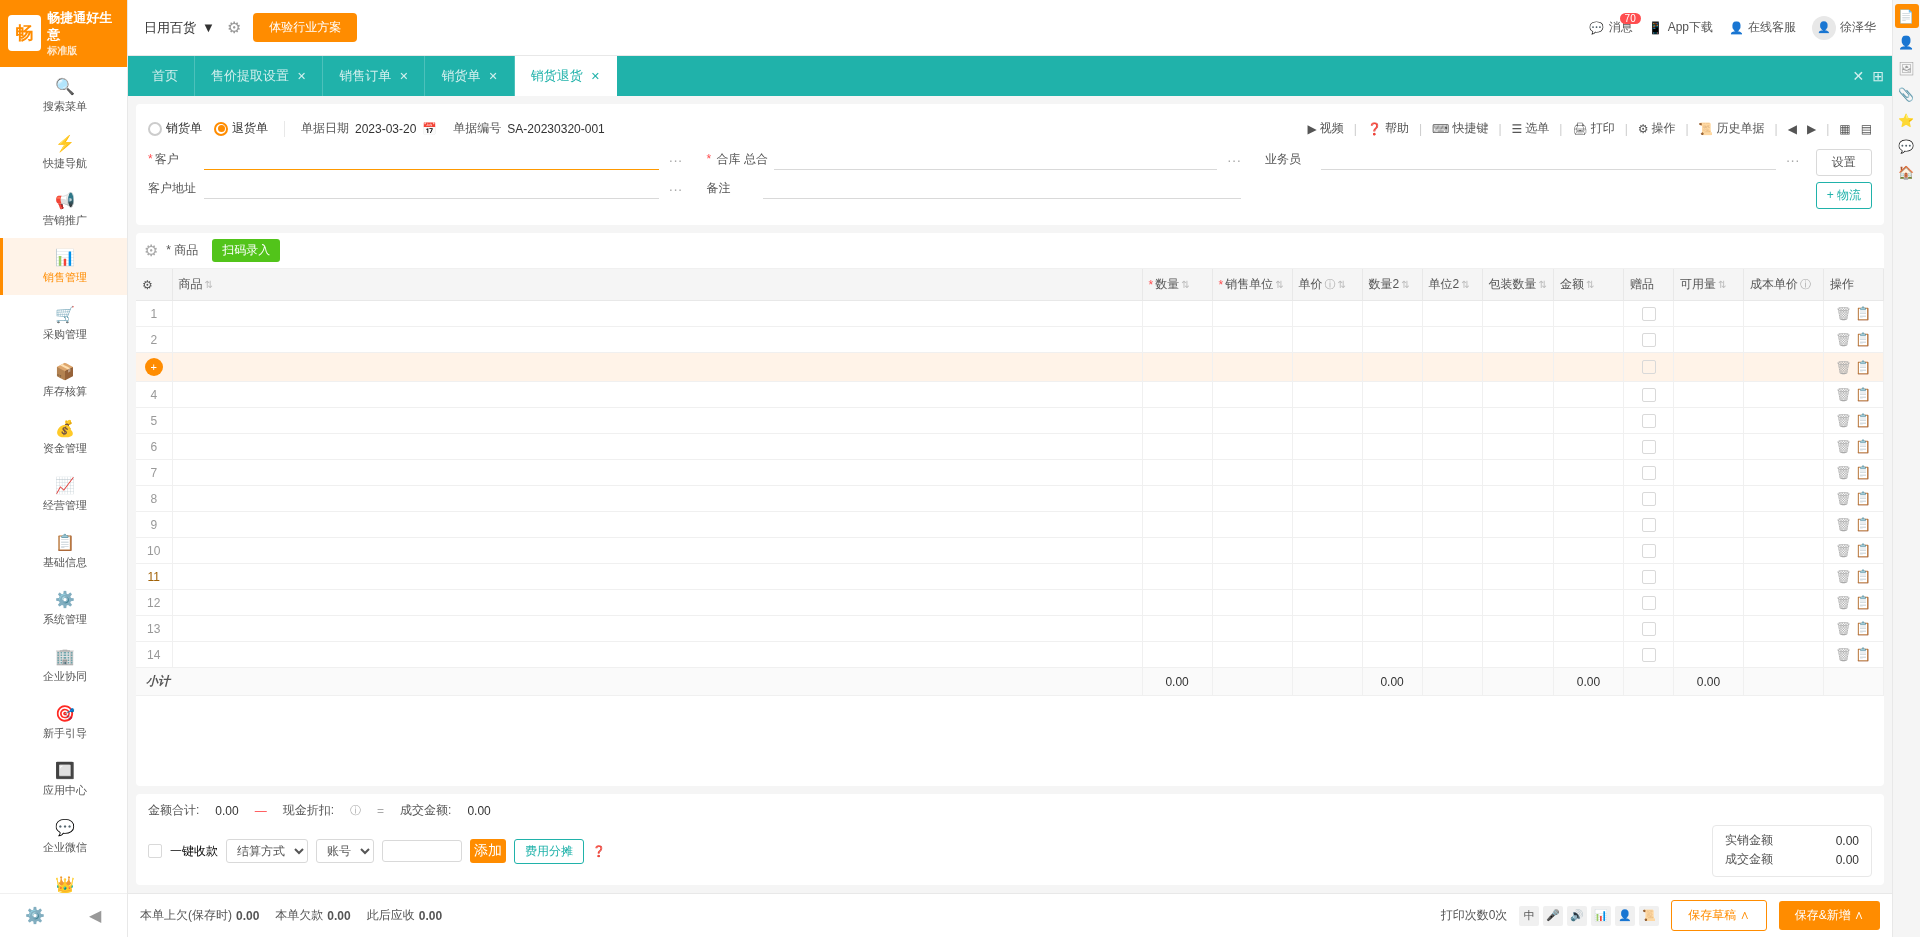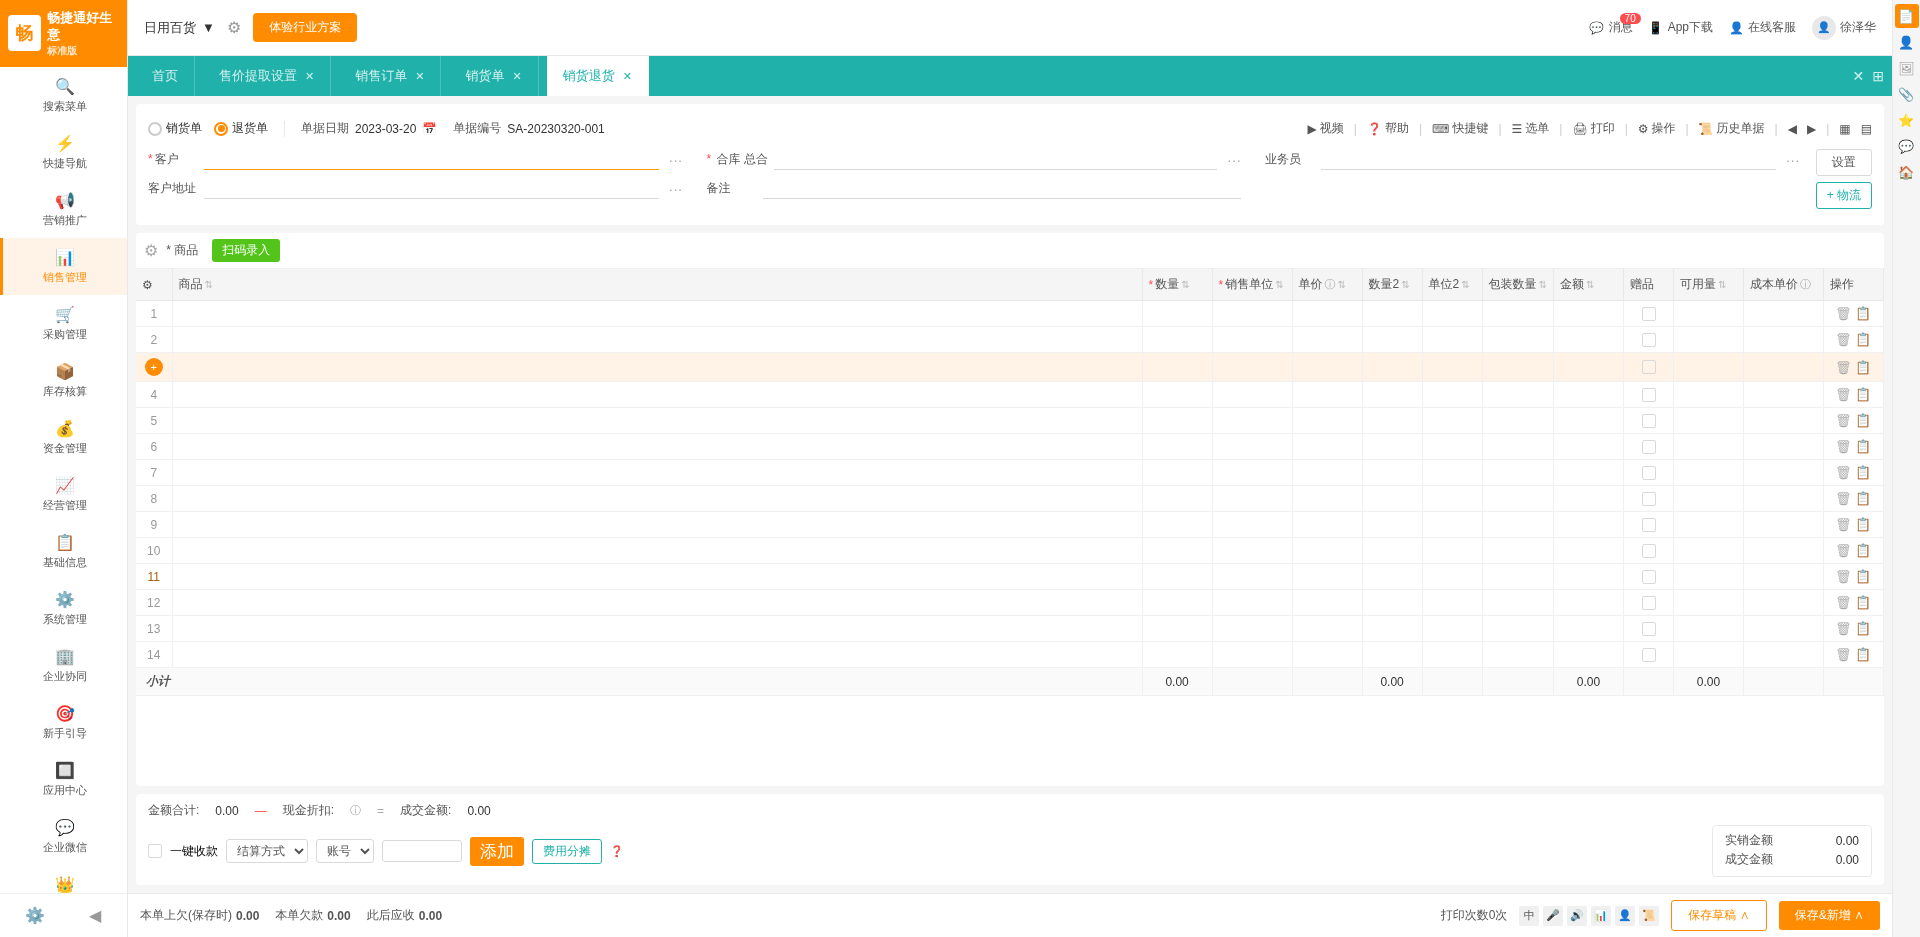--- a/index.html
+++ b/index.html
@@ -90,21 +90,21 @@
     .bottom-area { background: #fff; border-radius: 4px; padding: 8px 12px; }
     .sum-row { display: flex; align-items: center; gap: 16px; font-size: 12px; color: #333; margin-bottom: 6px; }
     .sum-label { color: #555; }
     .sum-value { color: #333; font-weight: 500; }
     .sum-minus { color: #ff4d4f; }
     .sum-eq { color: #aaa; }
     .payment-row { display: flex; align-items: center; gap: 8px; font-size: 12px; }
     .pay-checkbox { width: 14px; height: 14px; border: 1px solid #d9d9d9; border-radius: 2px; display: inline-block; vertical-align: middle; }
     .pay-select { border: 1px solid #d9d9d9; border-radius: 3px; padding: 3px 6px; font-size: 12px; color: #555; background: #fff; cursor: pointer; }
     .pay-input { border: 1px solid #d9d9d9; border-radius: 3px; padding: 3px 6px; font-size: 12px; color: #555; width: 80px; }
-    .add-btn-sm { background: #ff8c00; color: #fff; border: none; padding: 3px 10px; border-radius: 3px; cursor: pointer; font-size: 17px; }
+    .add-btn-sm { background: #ff8c00; color: #fff; border: none; padding: 3px 4px; border-radius: 3px; cursor: pointer; font-size: 14px; }
     .fee-btn { border: 1px solid #20b2aa; color: #20b2aa; background: #fff; padding: 3px 10px; border-radius: 3px; cursor: pointer; font-size: 12px; }
 
     
     .footer-bar { background: #fff; border-top: 1px solid #e8e8e8; padding: 6px 12px; display: flex; align-items: center; gap: 16px; font-size: 12px; color: #555; }
     .footer-right { margin-left: auto; display: flex; align-items: center; gap: 12px; }
     .footer-info { display: flex; gap: 4px; align-items: center; color: #555; }
     .footer-icons { display: flex; gap: 4px; align-items: center; }
     .footer-icon { width: 20px; height: 20px; background: #f0f0f0; border-radius: 2px; display: flex; align-items: center; justify-content: center; cursor: pointer; font-size: 11px; color: #555; }
     .save-draft-btn { border: 1px solid #ff8c00; color: #ff8c00; background: #fff; padding: 6px 16px; border-radius: 3px; cursor: pointer; font-size: 12px; }
     .save-new-btn { background: #ff8c00; color: #fff; border: none; padding: 6px 16px; border-radius: 3px; cursor: pointer; font-size: 12px; }
@@ -242,21 +242,21 @@
         <span>在线客服</span>
       </div>
       <div class="header-action">
         <div class="avatar">👤</div>
         <span>徐泽华</span>
       </div>
     </div>
   </div>
 
   <div class="tabs">
-    <div id="tabs-container" style="display:flex;align-items:center;height:40px;gap:8px;">
+    <div id="tabs-container" style="display:flex;align-items:center;height:40px;">
         <div class="tab">
           <span>首页</span>
         </div>
         <div class="tab">
           <span>售价提取设置</span>
           <span class="tab-close">✕</span>
         </div>
         <div class="tab">
           <span>销售订单</span>
           <span class="tab-close">✕</span>

